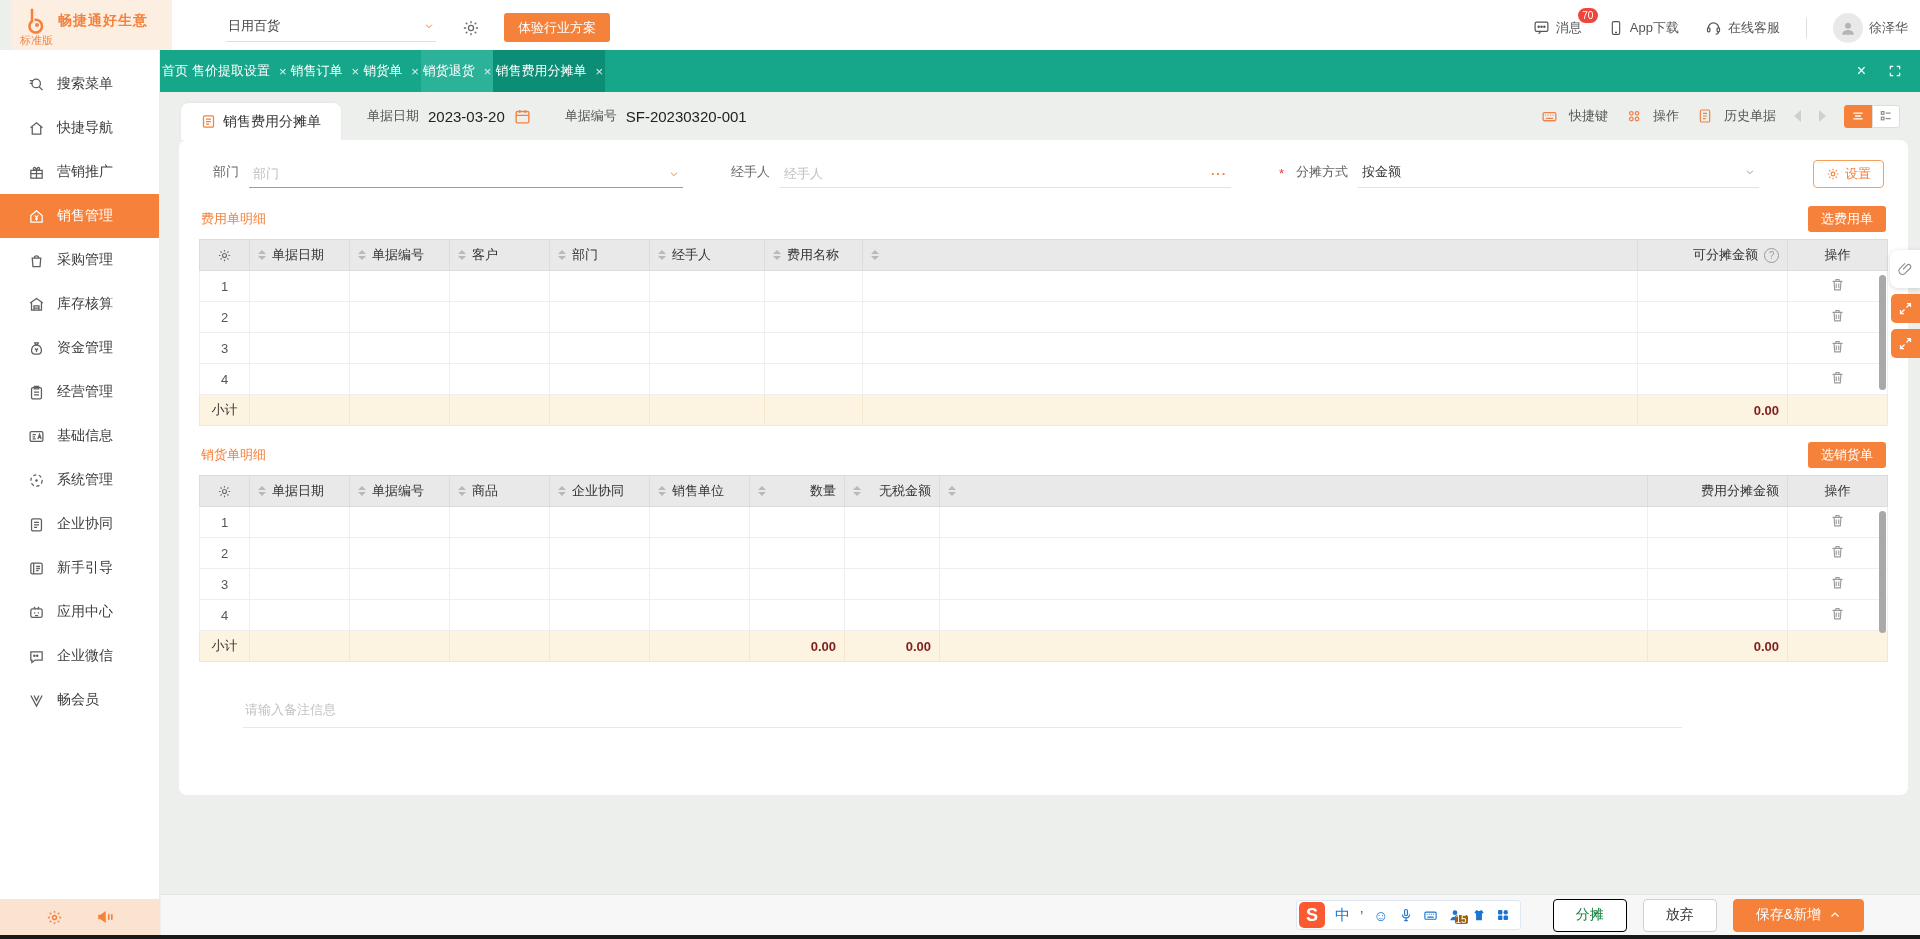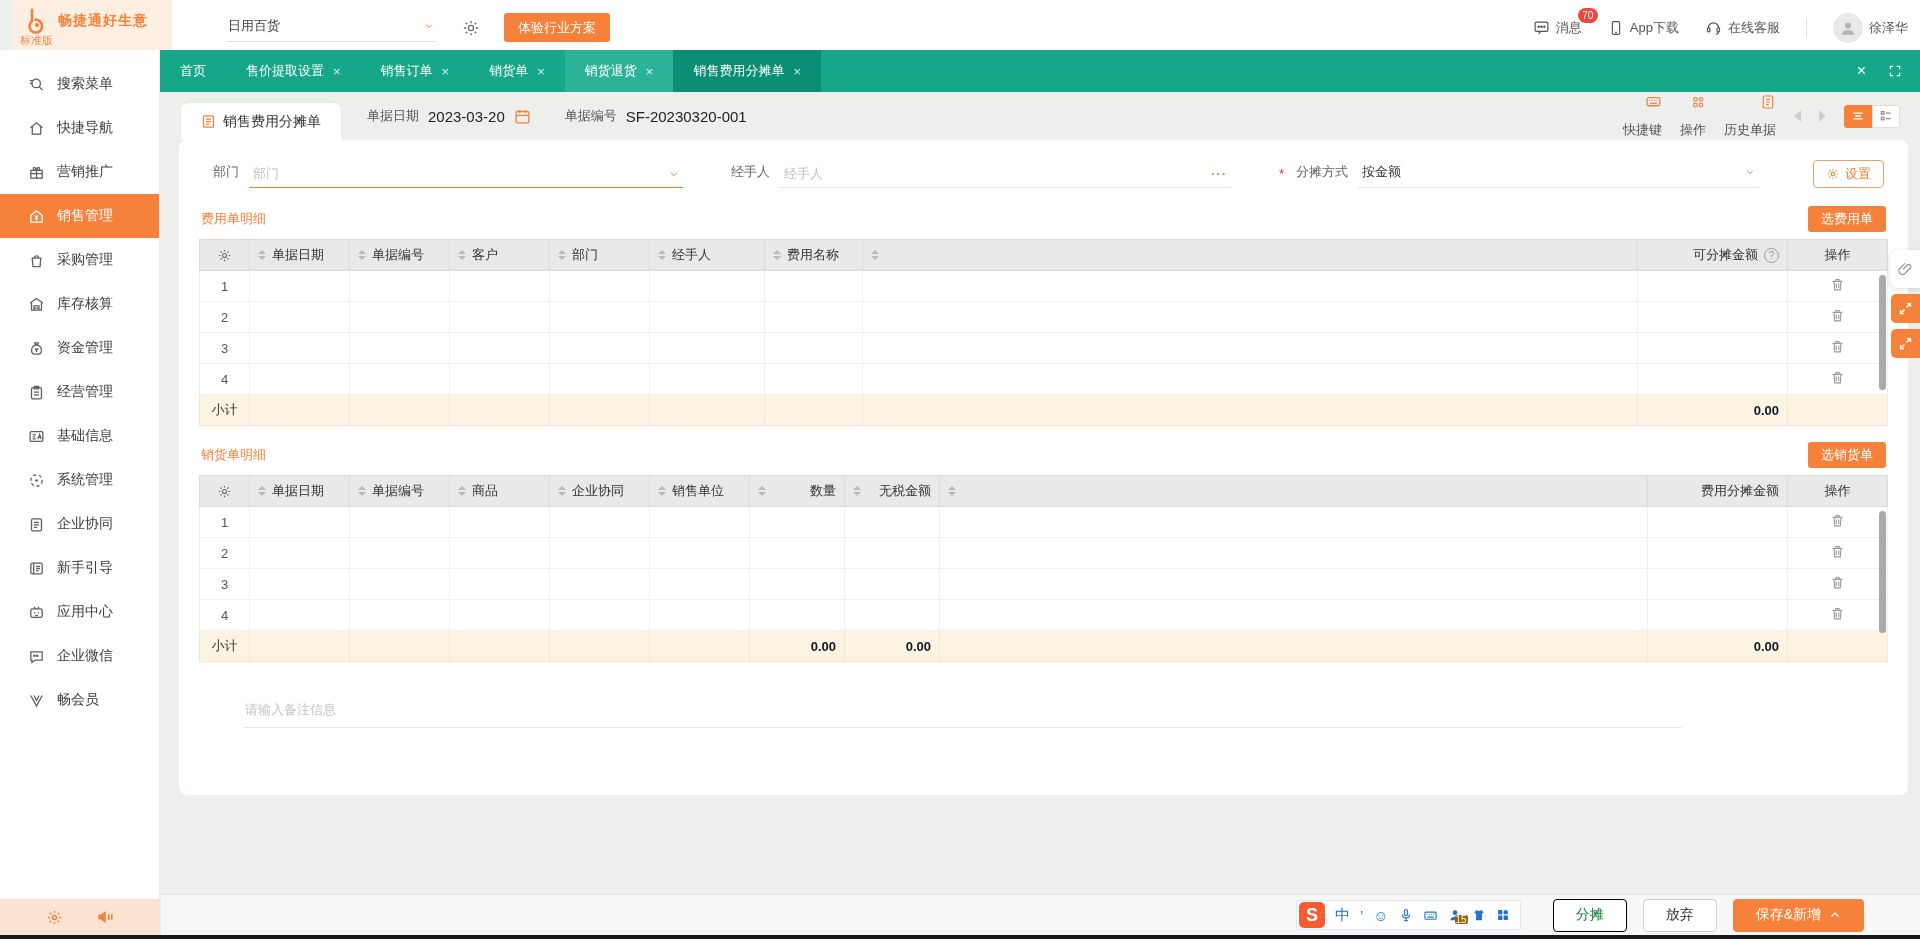--- a/index.html
+++ b/index.html
@@ -17,21 +17,21 @@
   .tb-gear { margin-left:26px; color:#6b6b6b; cursor:pointer; }
   .trial-btn { margin-left:24px; background:#f5813a; color:#fff; border:none; height:29px; padding:0 14px; border-radius:3px; font-size:13px; cursor:pointer; }
   .tb-right { margin-left:auto; display:flex; align-items:center; gap:26px; color:#555; }
   .tb-item { display:flex; align-items:center; gap:6px; position:relative; cursor:pointer; }
   .badge { position:absolute; top:-11px; right:-16px; background:#f0453c; color:#fff; font-size:10px; min-width:20px; height:15px; line-height:15px; border-radius:8px; text-align:center; padding:0 3px; }
   .tb-divider { width:1px; height:20px; background:#e0e0e0; }
   .avatar { width:30px; height:30px; border-radius:50%; background:#e9e9e9; display:flex; align-items:center; justify-content:center; color:#b5b5b5; }
 
   
   .tabbar { position:absolute; left:160px; top:50px; right:0; height:42px; background:#16a78b; display:flex; align-items:stretch; z-index:4; }
-  .tab { display:flex; align-items:center; gap:9px; padding:0 20px; color:#fff; cursor:pointer; white-space:nowrap; }
+  .tab { display:flex; align-items:center; gap:9px; padding:0 2px; color:#fff; cursor:pointer; white-space:nowrap; }
   .tab.light { background:#2db29a; }
   .tab.active { background:#0c8d75; }
   .tab-close { font-size:13px; opacity:.85; }
   .tabbar-right { margin-left:auto; display:flex; align-items:center; gap:22px; padding-right:18px; color:#fff; }
 
   
   .sidebar { position:absolute; left:0; top:50px; width:160px; bottom:40px; background:#fff; border-right:1px solid #ececec; padding-top:12px; z-index:3; }
   .side-item { height:44px; display:flex; align-items:center; gap:12px; padding-left:28px; color:#3d3d3d; font-size:14px; cursor:pointer; }
   .side-item .ic { color:#5f5f5f; }
   .side-item.active { background:#f5813a; color:#fff; }
@@ -39,21 +39,21 @@
   .sidebar-footer { position:absolute; left:0; bottom:4px; width:160px; height:36px; background:#fbe3d2; display:flex; align-items:center; justify-content:space-around; padding:0 30px; color:#f5813a; z-index:3; }
 
   
   .content { position:absolute; left:161px; top:92px; right:0; bottom:45px; background:#edefed; }
   .doc-header { height:48px; display:flex; align-items:center; padding:0 20px; }
   .doc-pill { align-self:flex-end; background:#fff; border-radius:8px 8px 0 0; height:37px; display:flex; align-items:center; gap:7px; padding:0 20px; font-size:14px; color:#333; box-shadow:0 -1px 3px rgba(0,0,0,.04); }
   .doc-fields { display:flex; align-items:center; gap:34px; margin-left:26px; color:#555; }
   .doc-field { display:flex; align-items:center; gap:9px; }
   .doc-val { color:#222; font-size:15px; }
   .tools { margin-left:auto; display:flex; align-items:center; gap:18px; color:#555; }
-  .tool { display:flex; align-items:flex-end; gap:11px; cursor:pointer;flex-direction:column; }
+  .tool { display:flex; align-items:center; gap:11px; cursor:pointer; }
   .tool .ic { color:#f0824a; }
   .nav-arrow { width:0; height:0; border-top:6px solid transparent; border-bottom:6px solid transparent; cursor:pointer; }
   .nav-arrow.left { border-right:7px solid #cfcfcf; }
   .nav-arrow.right { border-left:7px solid #cfcfcf; }
   .toggles { display:flex; }
   .tg { width:28px; height:23px; display:flex; align-items:center; justify-content:center; border:1px solid #ddd; cursor:pointer; background:#fff; color:#8a8a8a; }
   .tg.active { background:#f5813a; border-color:#f5813a; color:#fff; border-radius:3px 0 0 3px; }
   .tg.alt { border-radius:0 3px 3px 0; }
 
   .card { margin:0 12px 0 18px; background:#fff; border-radius:8px; height:655px; padding:0 20px; position:relative; }
@@ -84,21 +84,21 @@
   .thc.center { justify-content:center; }
   .caret { display:inline-flex; flex-direction:column; gap:2px; }
   .caret i { width:0; height:0; border-left:4px solid transparent; border-right:4px solid transparent; display:block; }
   .caret .up { border-bottom:4px solid #b9b9b9; }
   .caret .dn { border-top:4px solid #b9b9b9; }
   .rownum { text-align:center; color:#555; }
   .cell-action { text-align:center; color:#9a9a9a; }
   .cell-action svg { display:inline-block; cursor:pointer; }
   tr.subtotal td { background:#fcf3e0; border-color:#f3e8cd; }
   .sub-label { text-align:center; color:#333; }
-  .sub-amt { text-align:right; font-weight:bold; color:#0f172a; }
+  .sub-amt { text-align:right; font-weight:bold; color:#7f1d1d; }
   .qmark { width:15px; height:15px; border:1px solid #9a9a9a; border-radius:50%; color:#9a9a9a; font-size:10px; display:inline-flex; align-items:center; justify-content:center; }
   .vthumb { position:absolute; width:7px; border-radius:4px; background:#a9a9a9; right:2px; }
 
   
   .remark { display:flex; margin-top:20px; }
   .remark-left { width:92px; display:flex; flex-direction:column; align-items:center; gap:6px; border-right:1px solid #ededed; padding:6px 0 14px; color:#444; }
   .remark-left .ic { color:#26a68b; }
   .remark-body { flex:1; padding:14px 10px 0 44px; }
   .remark-body input { width:88%; border:none; border-bottom:1px solid #e8e8e8; outline:none; padding:6px 2px 10px; font-size:13px; color:#333; background:transparent; font-family:inherit; }
   .remark-body input::placeholder { color:#c3c3c3; }

